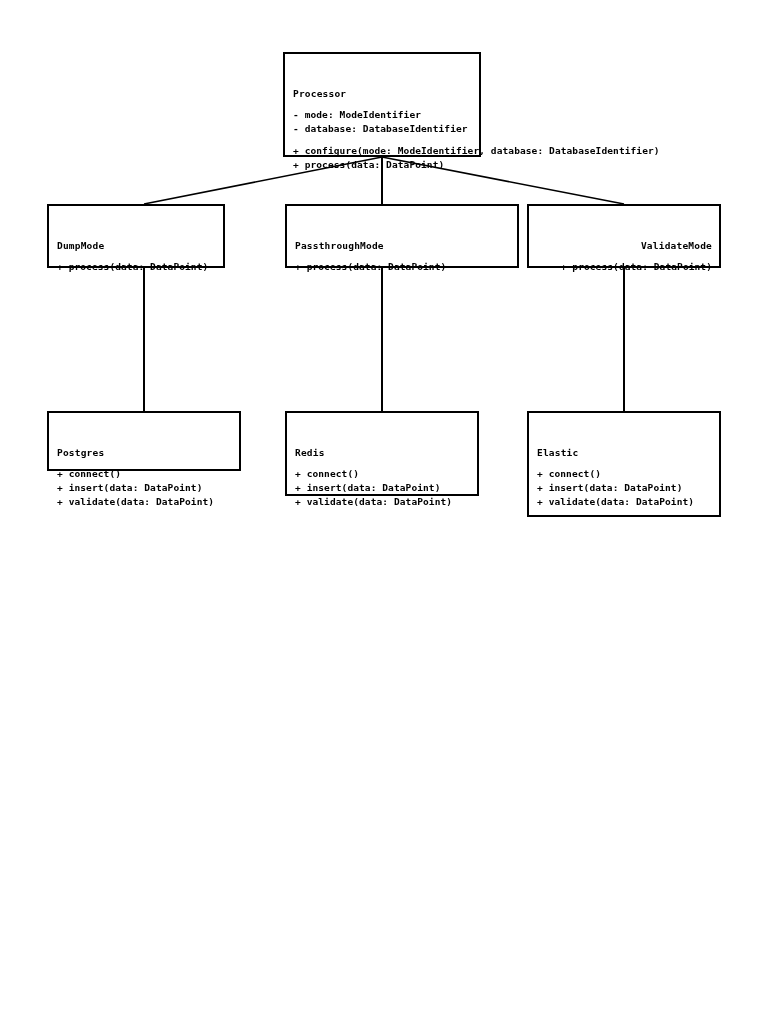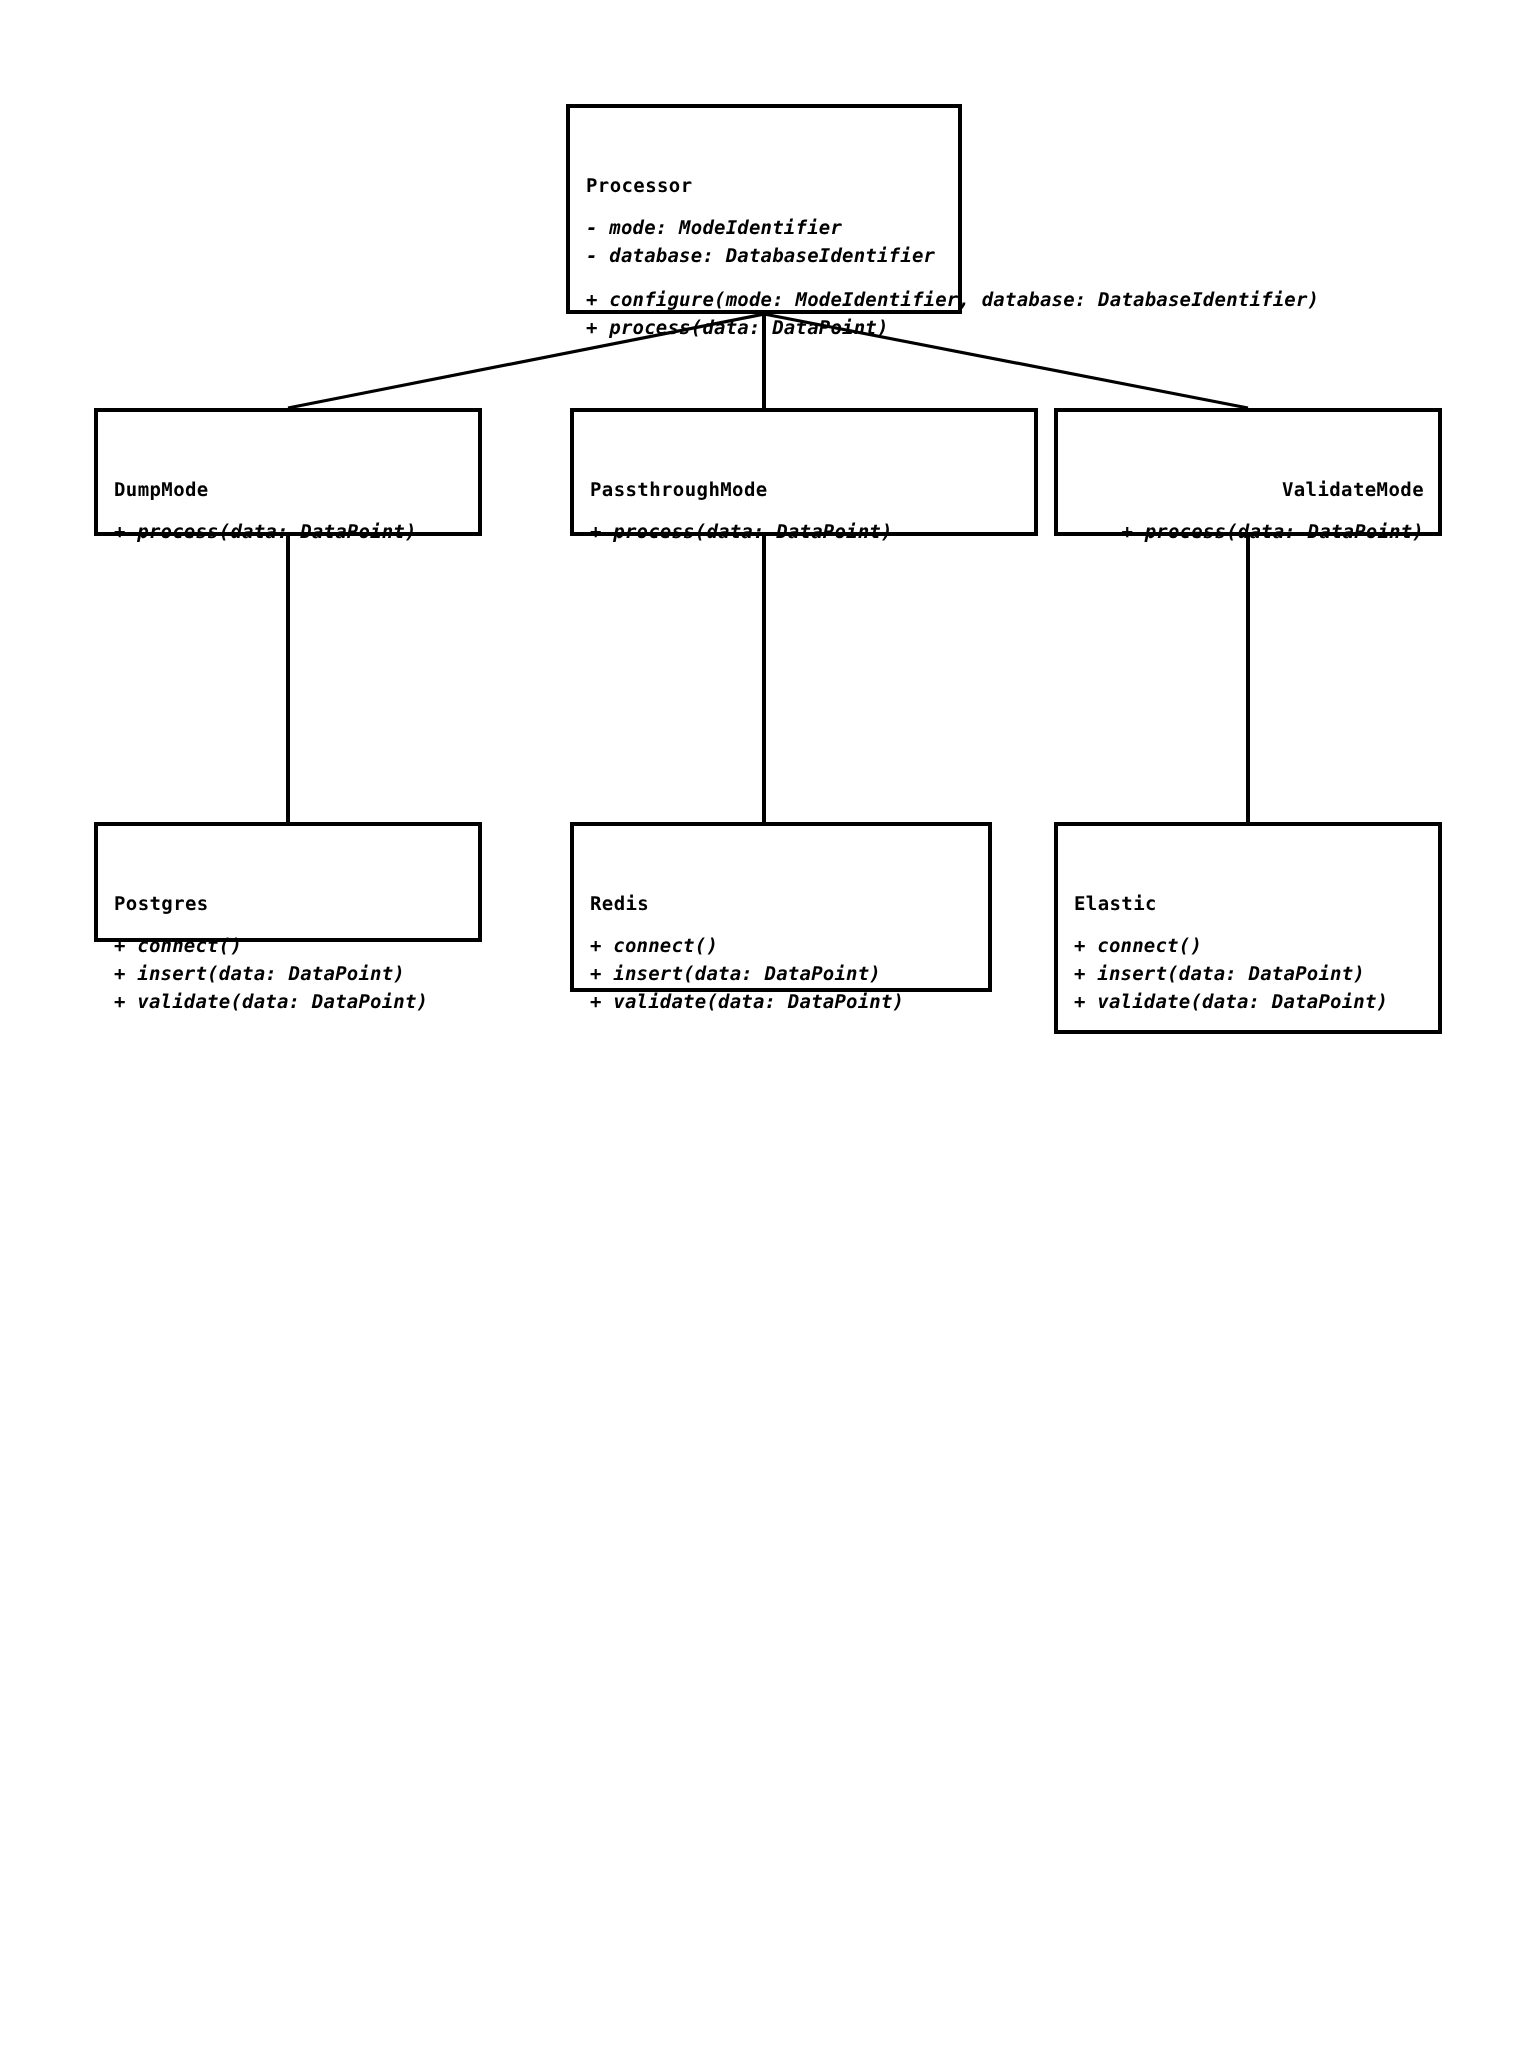--- a/index.html
+++ b/index.html
@@ -48,21 +48,20 @@
   .compartment {
     margin-top: 8px;
   }
   .member {
     font-size: 9.5px;
     font-weight: bold;
     color: #000000;
     line-height: 14px;
     letter-spacing: 0.1px;
     white-space: nowrap;
-    font-style: italic;
   }
   
   .overflow-member {
     overflow: visible;
   }
 </style>
 </head>
 <body>
 
 <div id="canvas">
@@ -83,21 +82,21 @@
     <div class="compartment">
       <div class="member">- mode: ModeIdentifier</div>
       <div class="member">- database: DatabaseIdentifier</div>
     </div>
     <div class="compartment">
       <div class="member overflow-member">+ configure(mode: ModeIdentifier, database: DatabaseIdentifier)</div>
       <div class="member">+ process(data: DataPoint)</div>
     </div>
   </div>
 
-  <div class="uml-class" style="left:47px; top:204px; width:194px; height:64px;">
+  <div class="uml-class" style="left:47px; top:204px; width:178px; height:64px;">
     <div class="class-name">DumpMode</div>
     <div class="compartment">
       <div class="member">+ process(data: DataPoint)</div>
     </div>
   </div>
 
   <div class="uml-class" style="left:285px; top:204px; width:234px; height:64px;">
     <div class="class-name">PassthroughMode</div>
     <div class="compartment">
       <div class="member">+ process(data: DataPoint)</div>
@@ -113,21 +112,21 @@
 
   <div class="uml-class" style="left:47px; top:411px; width:194px; height:60px;">
     <div class="class-name">Postgres</div>
     <div class="compartment">
       <div class="member">+ connect()</div>
       <div class="member">+ insert(data: DataPoint)</div>
       <div class="member">+ validate(data: DataPoint)</div>
     </div>
   </div>
 
-  <div class="uml-class" style="left:285px; top:411px; width:211px; height:85px;">
+  <div class="uml-class" style="left:285px; top:411px; width:194px; height:85px;">
     <div class="class-name">Redis</div>
     <div class="compartment">
       <div class="member">+ connect()</div>
       <div class="member">+ insert(data: DataPoint)</div>
       <div class="member">+ validate(data: DataPoint)</div>
     </div>
   </div>
 
   <div class="uml-class" style="left:527px; top:411px; width:194px; height:106px;">
     <div class="class-name">Elastic</div>

